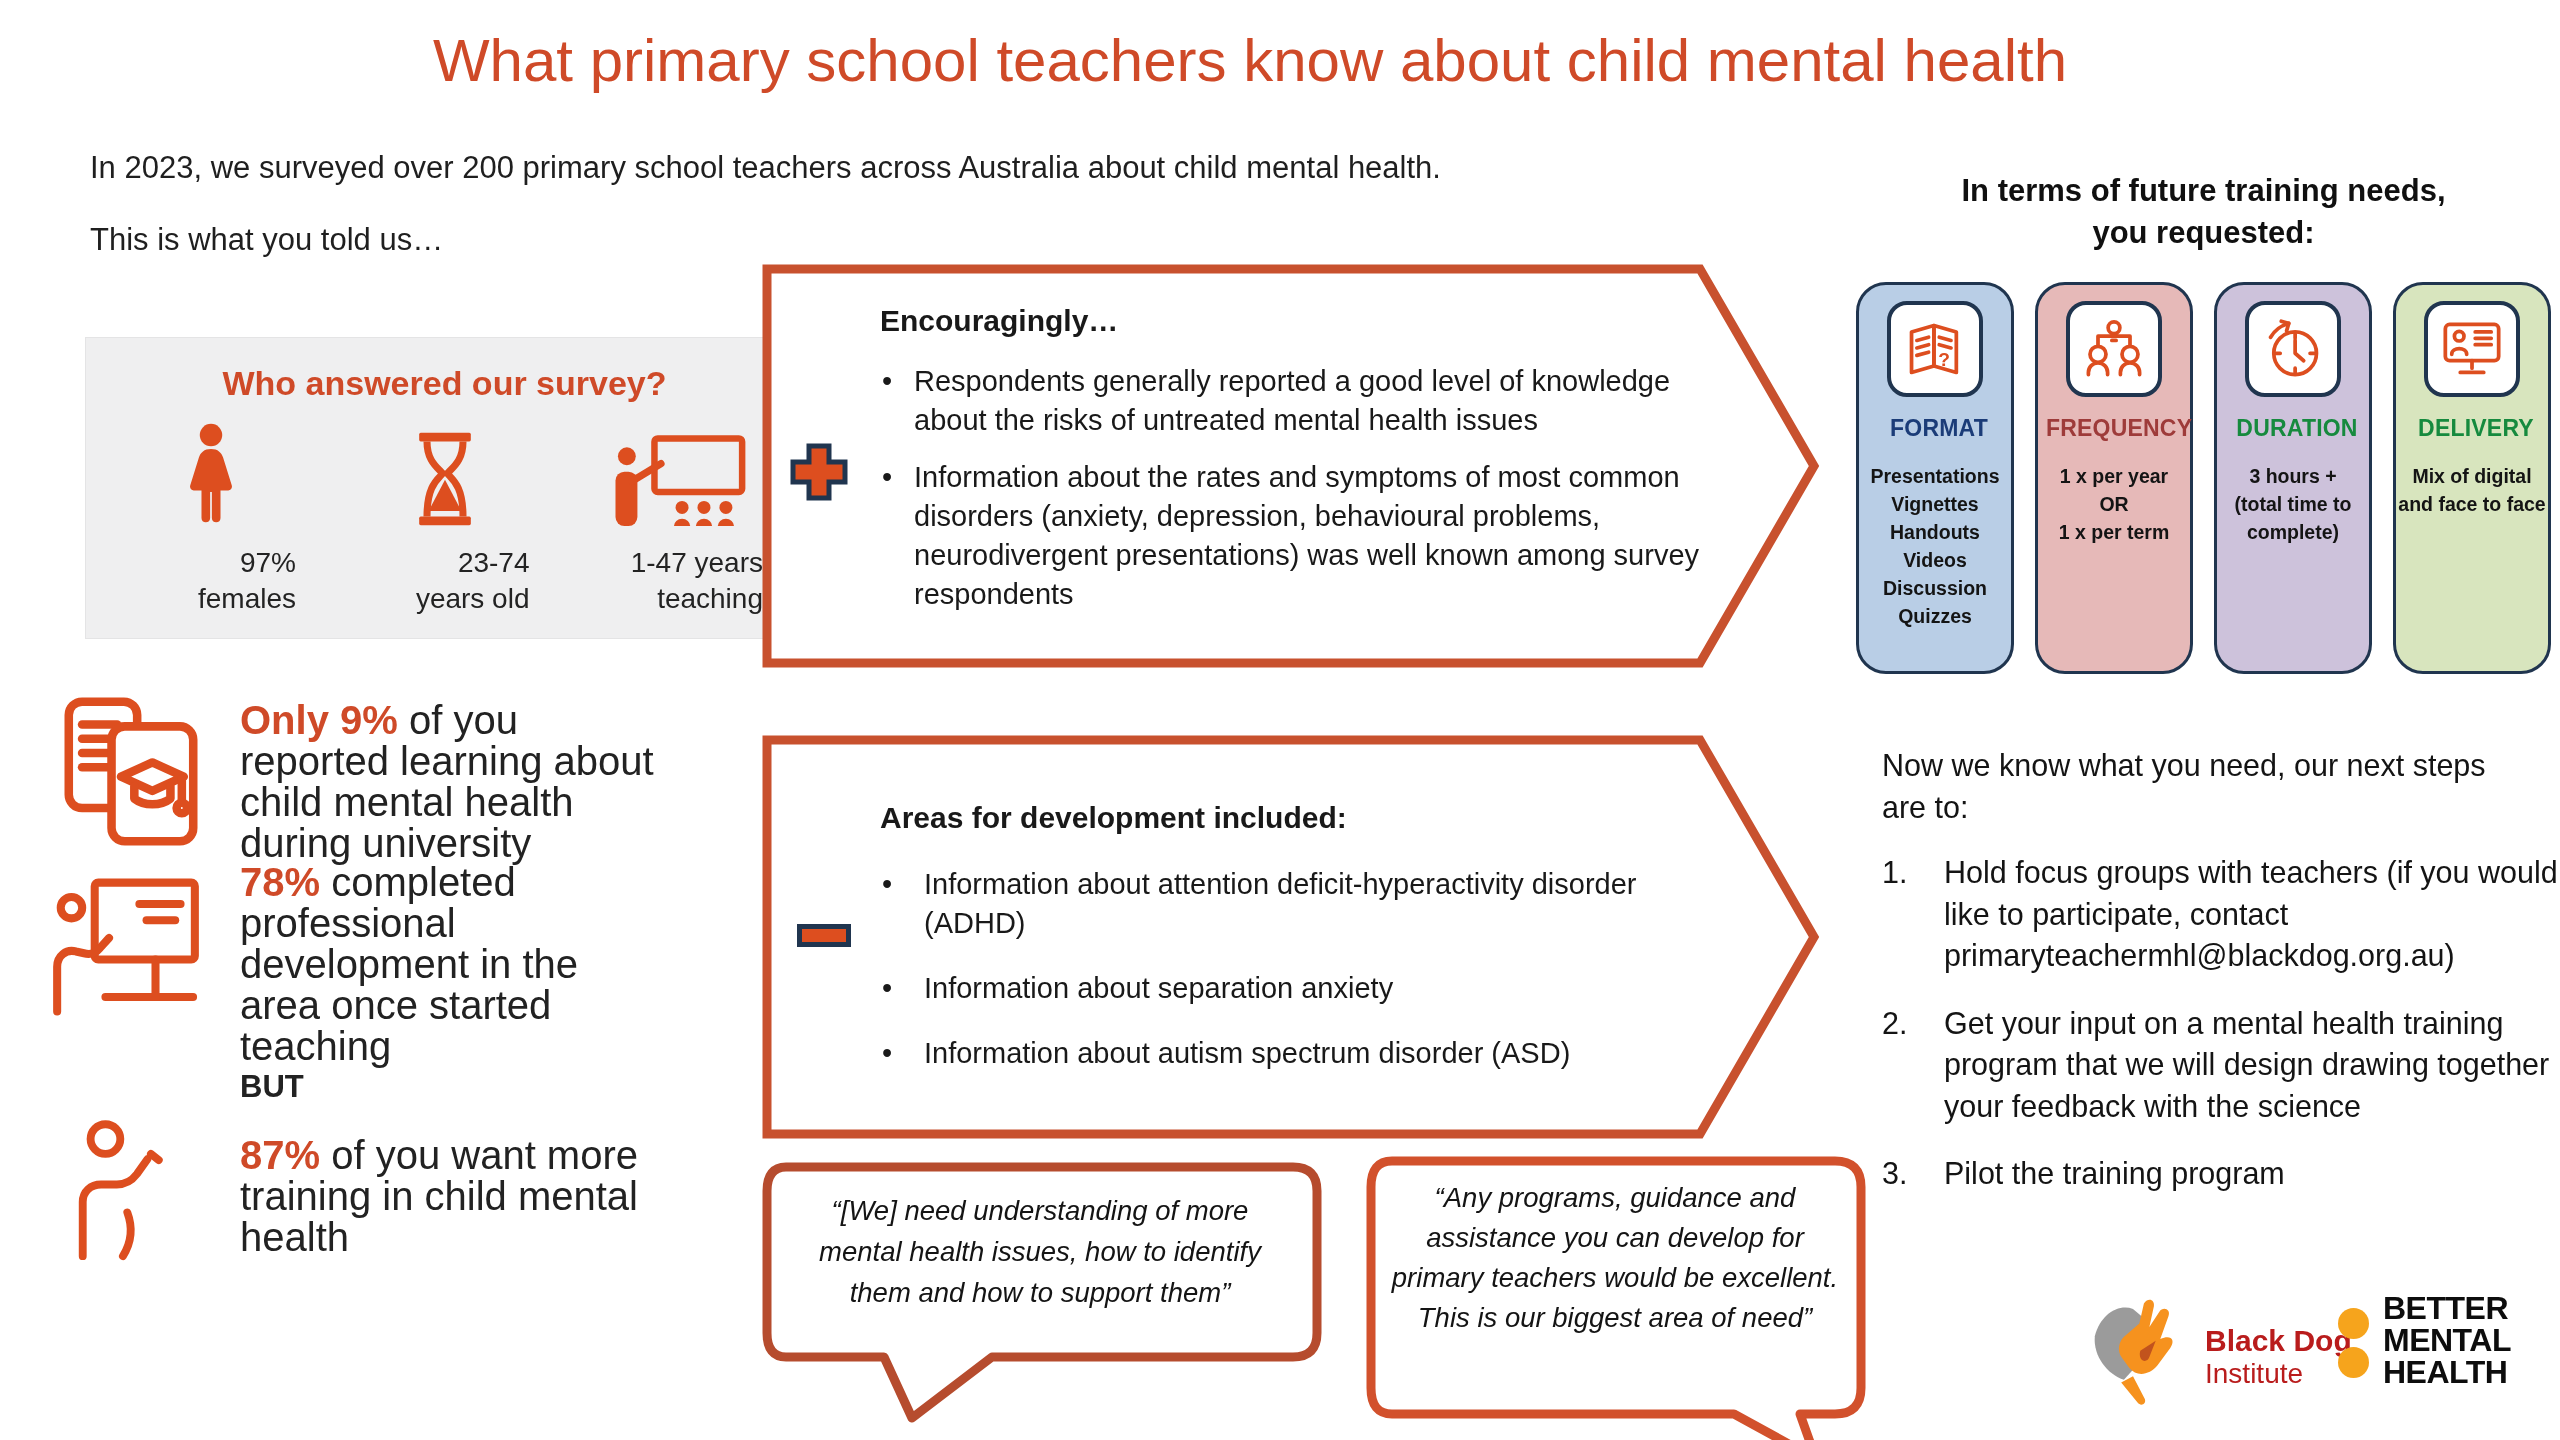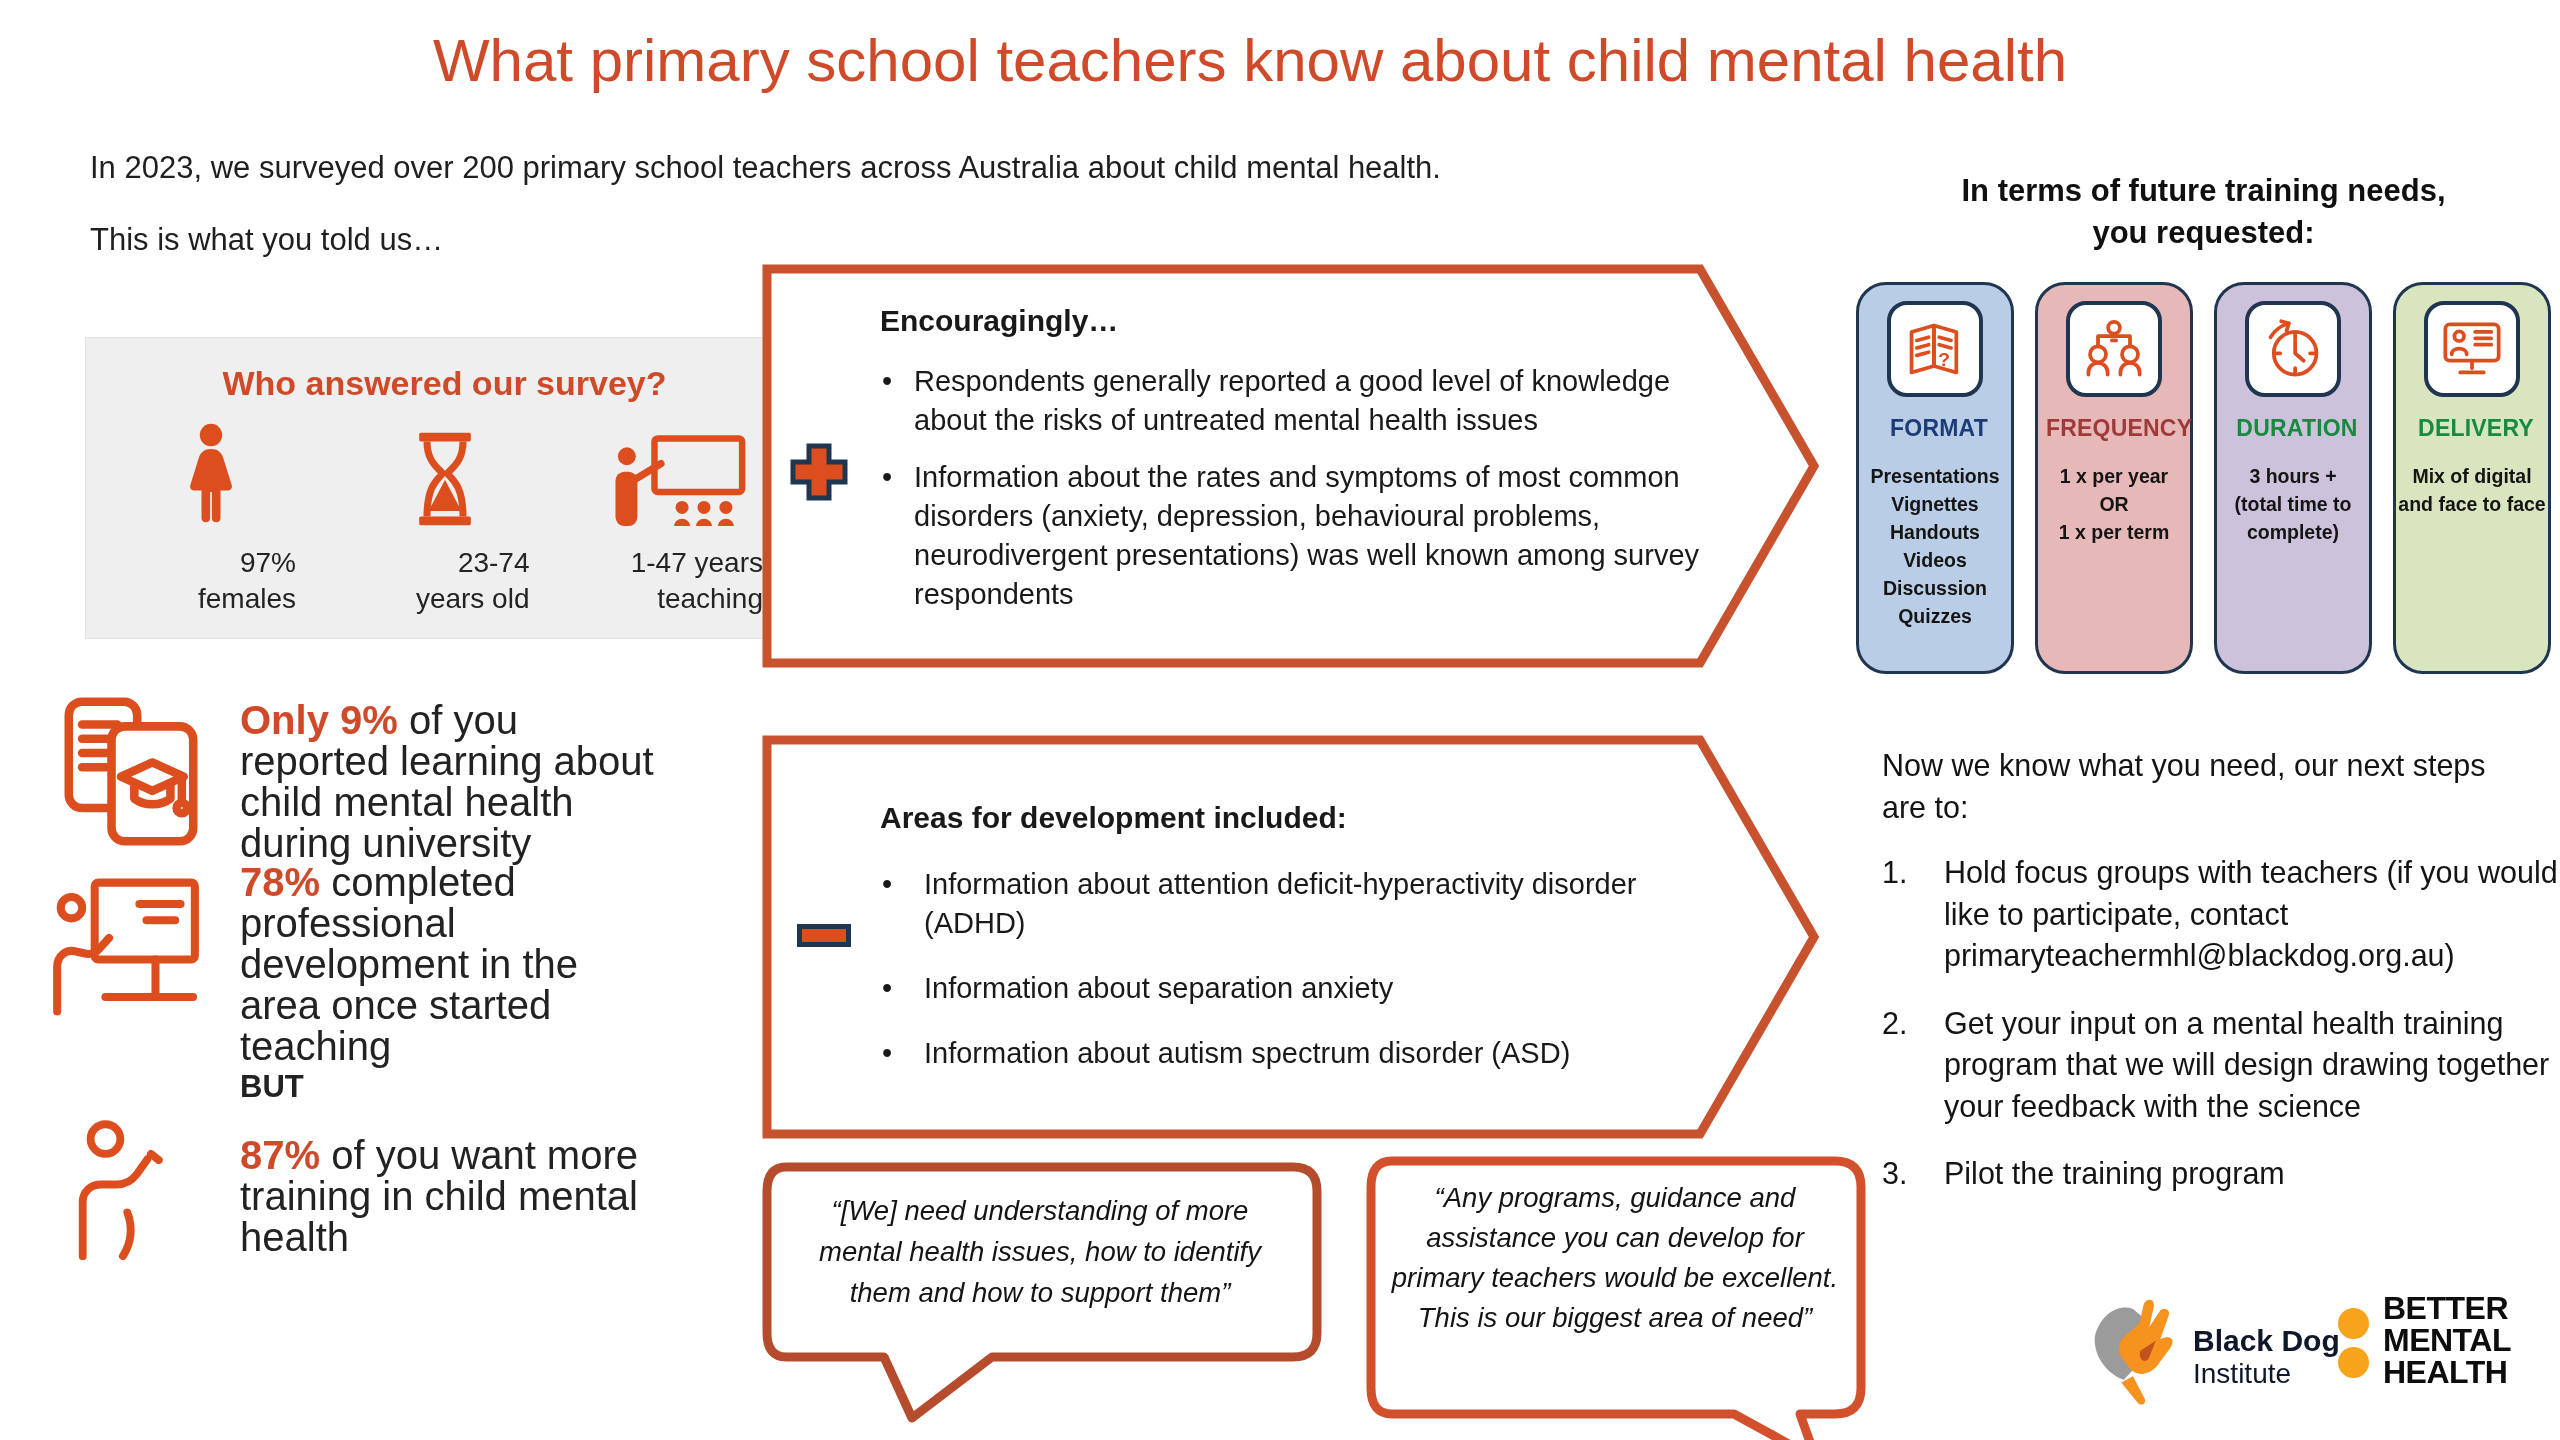--- a/index.html
+++ b/index.html
@@ -68,21 +68,21 @@
   .card-lines{margin-top:20px;font-size:19.5px;font-weight:700;line-height:28px;color:#141414;}
 
   
   .next-steps{left:1882px;top:745px;width:680px;font-size:30.5px;line-height:41.5px;color:#141414;}
   .next-steps .ns-intro{width:645px;margin-bottom:24px;}
   .ns-item{display:grid;grid-template-columns:62px 1fr;margin-bottom:26px;}
   .ns-body{width:618px;}
 
   
   .blackdog{left:2093px;top:1294px;display:flex;align-items:flex-start;}
-  .bd-text{margin-top:30px;line-height:33px;color:#0f172a;}
+  .bd-text{margin-left:12px;margin-top:30px;line-height:33px;color:#b91c1c;}
   .bd-name{font-size:30px;font-weight:700;}
   .bd-sub{font-size:28px;font-weight:400;}
   .bmh{left:2338px;top:1292px;display:flex;align-items:flex-start;}
   .bmh-dots{display:flex;flex-direction:column;gap:8px;margin-top:16px;}
   .bmh-dot{width:31px;height:31px;border-radius:50%;background:#f6a41c;}
   .bmh-text{margin-left:14px;font-size:32px;font-weight:800;line-height:32px;letter-spacing:-0.5px;color:#0d0d0d;}
 
   svg{display:block;}
 </style>
 </head>

